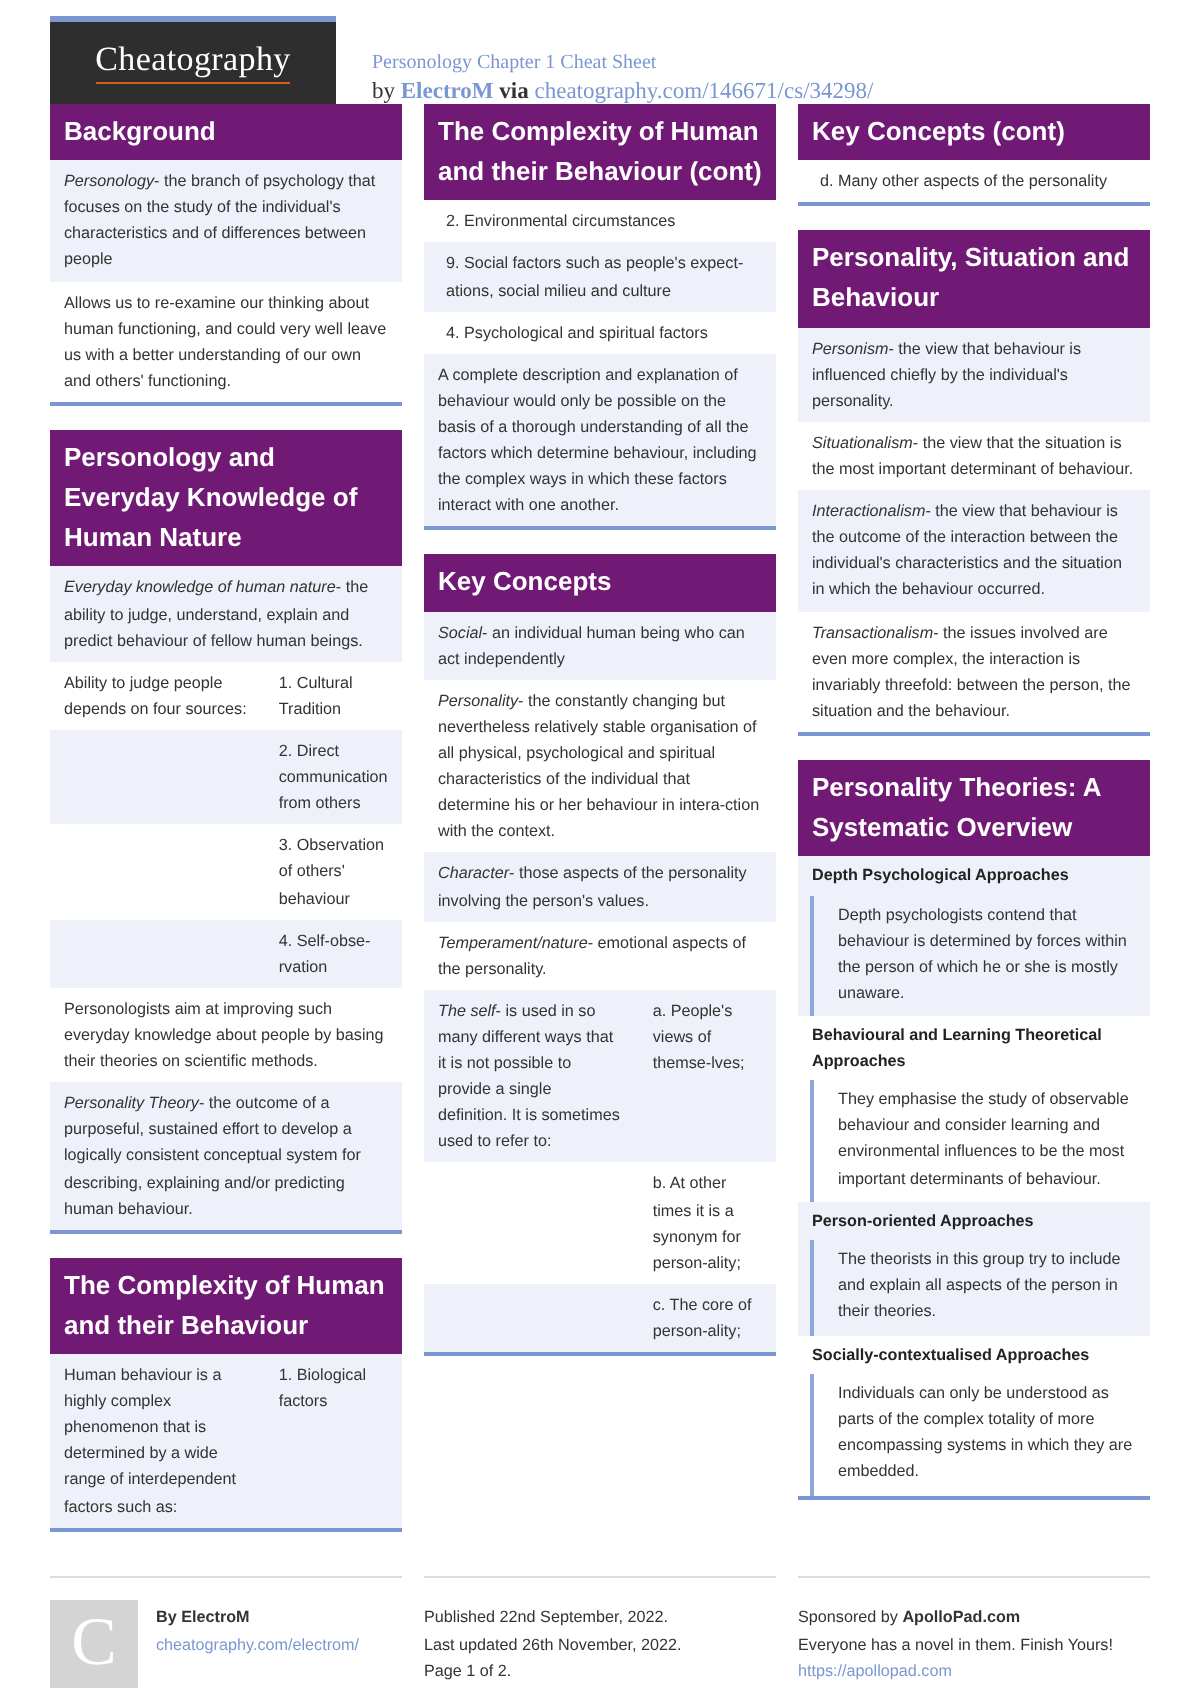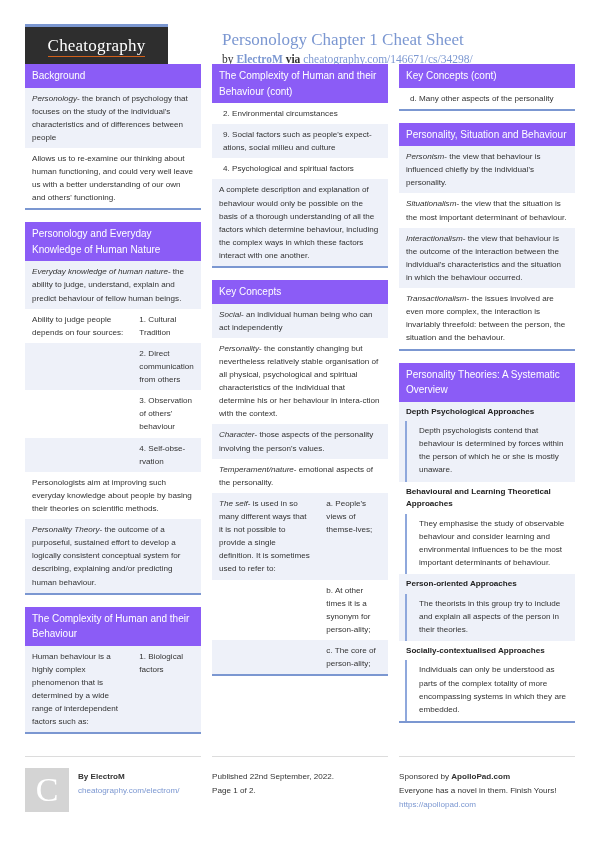--- a/index.html
+++ b/index.html
@@ -12,45 +12,44 @@
   .page {
     position: relative;
     width: 600px; height: 849px;
     background: #ffffff;
     padding: 0 25px;
   }
 
   
   .header {
     display: flex;
-    align-items: center;
+    align-items: flex-end;
     padding-top: 27px;
-    height: 64px;
-    gap: 36px;
+    height: 52px;
   }
   .logo {
     width: 143px; height: 44px;
     background: #2e2e2e;
     border-top: 3px solid #7b97d1;
     display: flex; align-items: center; justify-content: center;
     flex: 0 0 auto;
   }
   .logo-text {
     color: #ffffff;
     font-family: "Liberation Serif", serif;
     font-size: 17px;
     letter-spacing: .2px;
     border-bottom: 1.5px solid #d2601a;
     padding-bottom: 1px;
     line-height: 1.1;
   }
   .titlebox { padding-left: 18px; padding-top: 3px; }
   .sheet-title {
     font-family: "Liberation Serif", serif;
-    font-size: 17px;
+    font-size: 10px;
     color: #7b97d1;
     line-height: 1.25;
     white-space: nowrap;
   }
   .byline {
     font-family: "Liberation Serif", serif;
     font-size: 11.5px;
     color: #333333;
     margin-top: 2px;
     white-space: nowrap;
@@ -66,26 +65,26 @@
   }
   .col { width: 176px; flex: 0 0 176px; }
 
   
   .block {
     margin-bottom: 12px;
     border-bottom: 2px solid #7b97d1;
     background: #ffffff;
   }
   .block-head {
-    background: #8b5cf6;
+    background: #701a75;
     color: #ffffff;
-    font-size: 10px;
+    font-size: 13px;
     line-height: 1.55;
     padding: 4px 7px 4px 7px;
-    font-weight: normal;
+    font-weight: bold;
   }
   .row {
     display: flex;
     font-size: 8.1px;
     color: #333333;
     line-height: 1.62;
     background: #ffffff;
   }
   .row.alt { background: #eef1f9; }
   .cell {
@@ -297,20 +296,21 @@
         <div class="avatar">C</div>
         <div class="fmeta">
           <span class="ln"><b>By ElectroM</b></span>
           <span class="ln lnk">cheatography.com/electrom/</span>
         </div>
       </div>
     </div>
     <div class="fcol">
       <div class="fmeta">
         <span class="ln">Published 22nd September, 2022.</span>
+        <span class="ln">Last updated 26th November, 2022.</span>
         <span class="ln">Page 1 of 2.</span>
       </div>
     </div>
     <div class="fcol">
       <div class="fmeta">
         <span class="ln"><span>Sponsored by </span><b>ApolloPad.com</b></span>
         <span class="ln">Everyone has a novel in them. Finish Yours!</span>
         <span class="ln lnk">https://apollopad.com</span>
       </div>
     </div>

